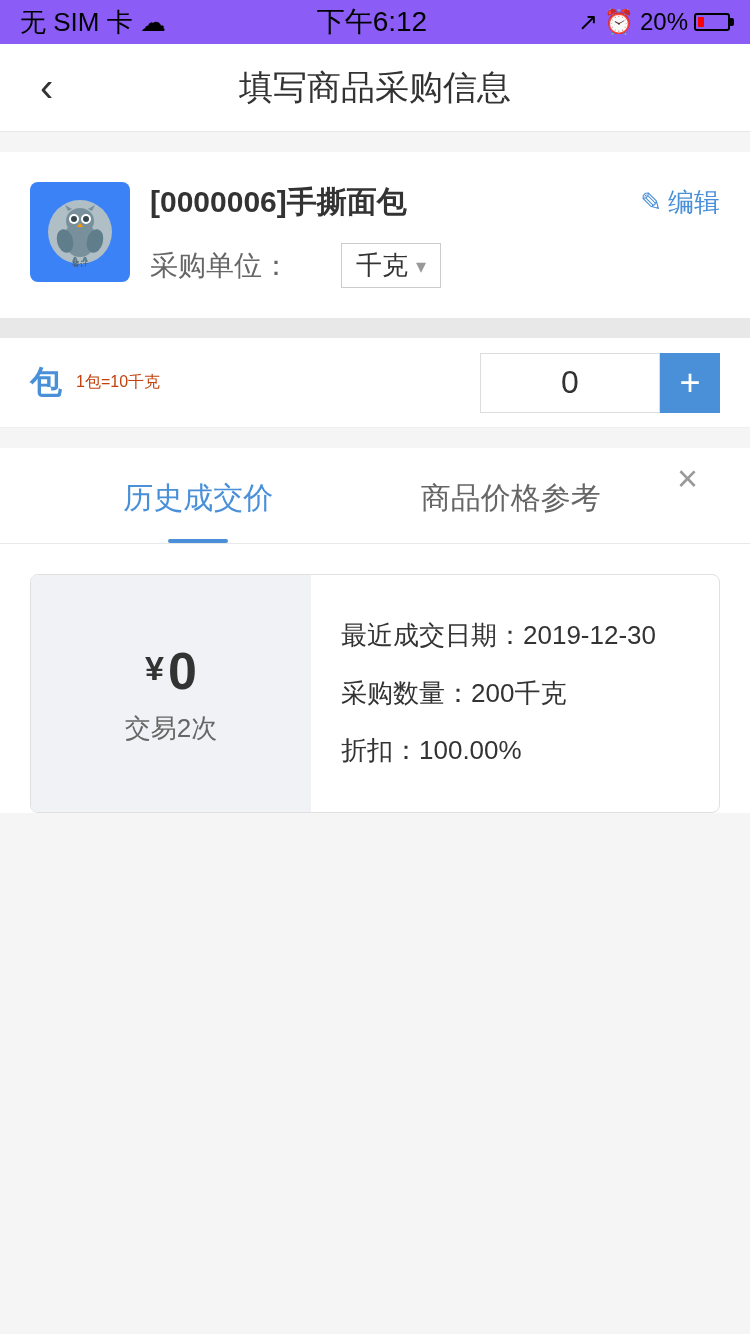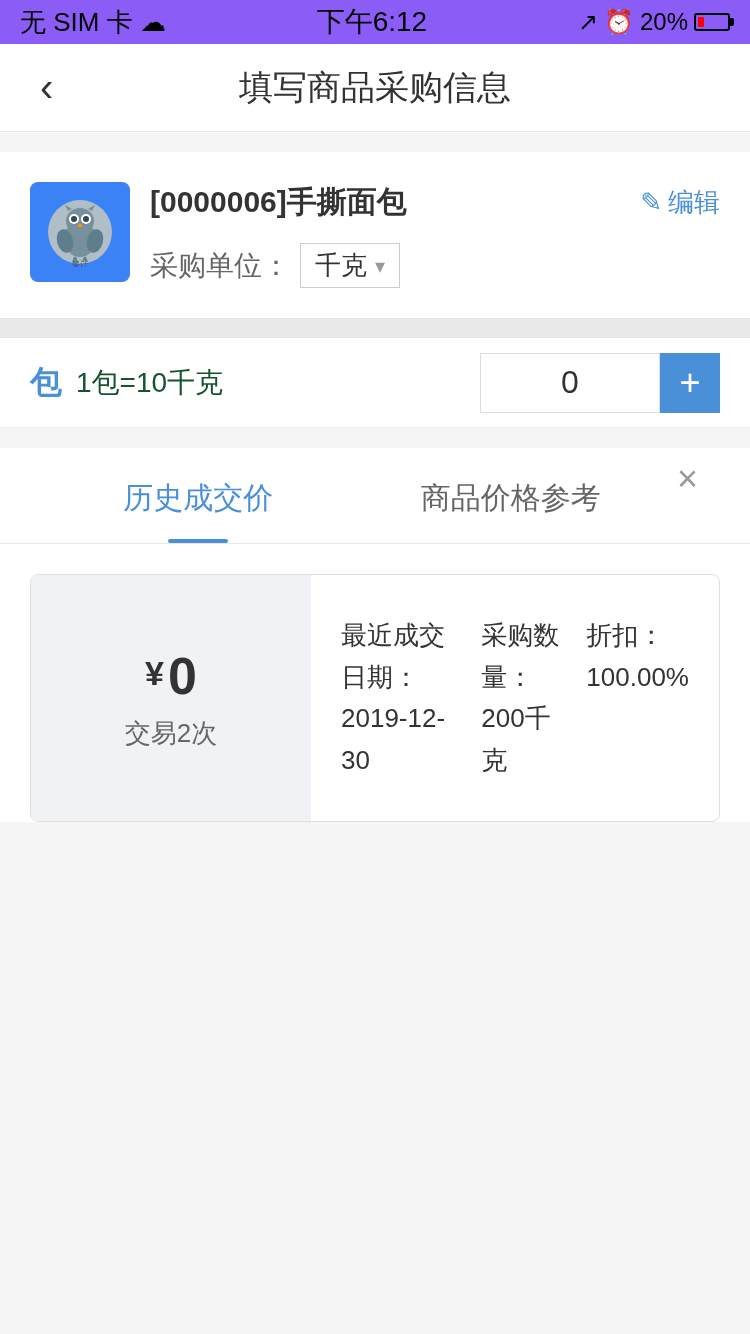--- a/index.html
+++ b/index.html
@@ -209,22 +209,22 @@
       display: flex;
       align-items: center;
       gap: 14px;
     }
     .qty-bag-icon {
       font-size: 32px;
       color: #4a90d9;
       font-weight: bold;
     }
     .qty-subtext {
-      font-size: 28px;
-      color: #14532d;
+      font-size: 16px;
+      color: #c2410c;
     }
     .qty-controls {
       display: flex;
       align-items: center;
       gap: 0;
     }
     .qty-input {
       width: 180px;
       height: 60px;
       border: 1px solid #ddd;
@@ -321,21 +321,21 @@
     }
     .trade-count {
       font-size: 26px;
       color: #666;
       margin-top: 10px;
     }
     .trade-right {
       flex: 1;
       padding: 40px 30px;
       display: flex;
-      flex-direction: row;
+      flex-direction: column;
       justify-content: space-between;
       gap: 16px;
     }
     .trade-info-row {
       font-size: 26px;
       color: #333;
       line-height: 1.6;
     }
 
     
@@ -400,21 +400,21 @@
   </div>
   <div class="product-details">
     <div class="product-header">
       <span class="product-name">[0000006]手撕面包</span>
       <span class="product-edit">
         <span>✎</span>
         <span>编辑</span>
       </span>
     </div>
     <div class="product-unit-row">
-      <div style="display:flex; align-items:center;">
+      <div style="display:flex; align-items:center;gap:41px;">
         <span class="product-unit-label">采购单位：</span>
         <div class="unit-select">
           <span>千克</span>
           <span class="unit-arrow">▾</span>
         </div>
       </div>
     </div>
   </div>
 </div>
 

